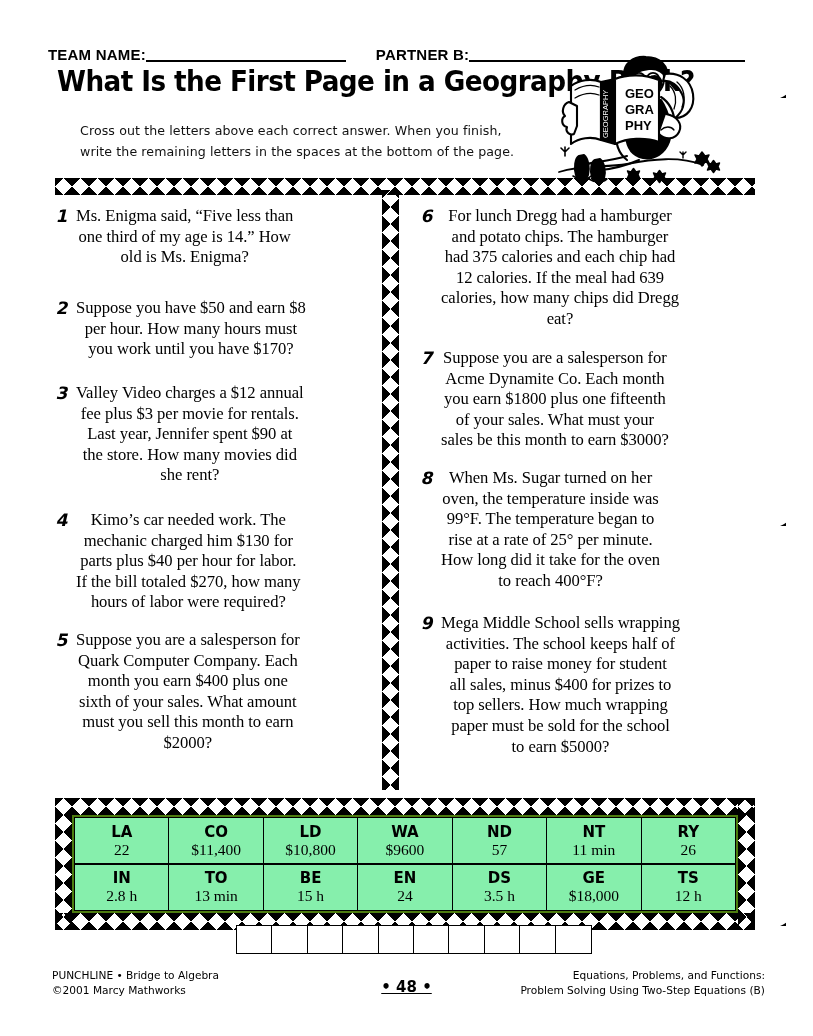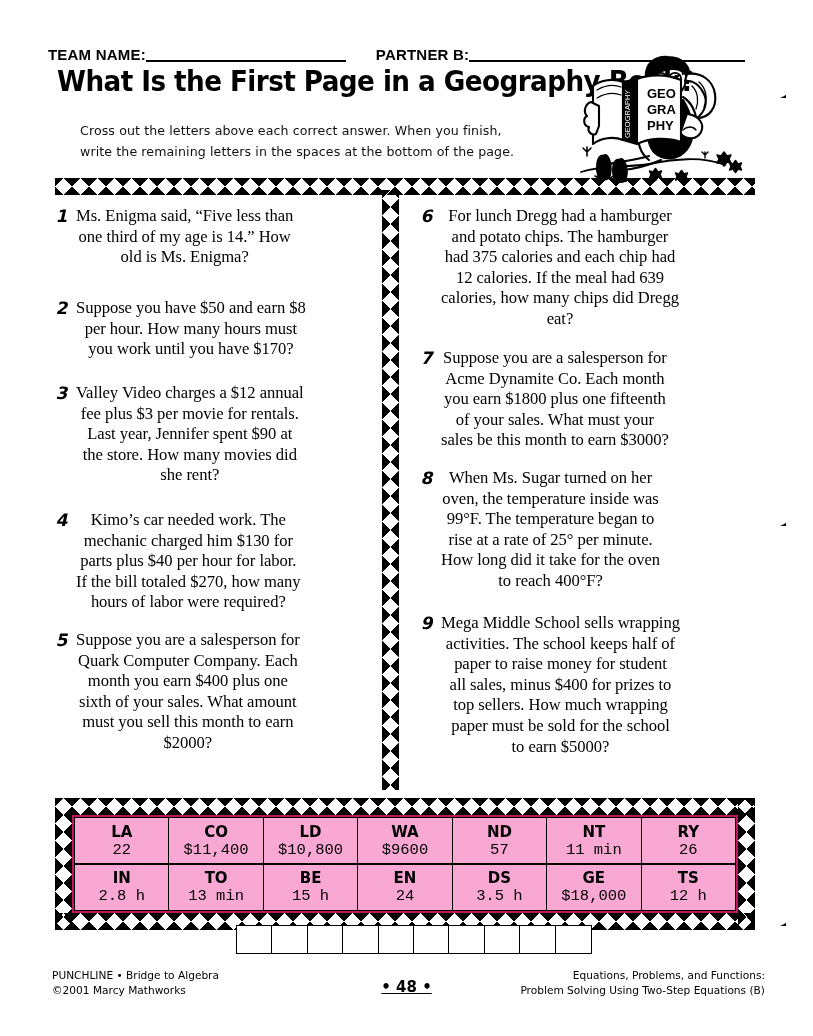--- a/index.html
+++ b/index.html
@@ -58,44 +58,44 @@
   .pnum{font-family:"DejaVu Sans",sans-serif;font-weight:bold;font-size:17px;
         font-style:italic;line-height:21px;width:19px;flex:0 0 19px;
         transform:skewX(-2deg);}
   .ptext{font-family:"Liberation Serif",serif;font-size:16.6px;line-height:20.6px;
          letter-spacing:-.05px;text-align:center;}
   .ptext div{white-space:nowrap;}
 
   
   .tblframe{position:absolute;left:55px;top:798px;width:700px;height:132px;}
   .tblinner{position:absolute;left:17px;top:17px;right:17px;bottom:17px;
-            border:2px solid #be185d;background:#f9a8d4;}
+            border:2px solid #4d7c0f;background:#86efac;}
   table.codes{border-collapse:collapse;width:100%;height:100%;table-layout:fixed;}
   table.codes td{border:1.6px solid #000;text-align:center;padding:0;height:25%;}
   table.codes td.letter{font-family:"DejaVu Sans",sans-serif;font-weight:bold;
         font-size:15px;border-bottom:none;padding-top:3px;vertical-align:bottom;}
-  table.codes td.value{font-family:Liberation Mono, monospace;font-size:15.5px;
+  table.codes td.value{font-family:Liberation Serif, serif;font-size:15.5px;
         border-top:none;vertical-align:top;padding-bottom:3px;}
   table.codes tr.r2 td.letter{border-top:2px solid #000;}
 
   
   .blanks{position:absolute;left:236px;top:925px;display:flex;}
   .blanks .bx{width:35.2px;height:27px;border:1.8px solid #000;margin-left:-1.8px;background:#fff;}
   .blanks .bx:first-child{margin-left:0;}
 
   
   .foot-l{position:absolute;left:52px;top:968px;
       font-family:"DejaVu Sans",sans-serif;font-size:10.6px;line-height:15px;}
   .foot-c{position:absolute;left:0;right:0;top:978px;text-align:center;
       font-family:"DejaVu Sans",sans-serif;font-weight:bold;font-size:15px;text-decoration:underline;}
   .foot-r{position:absolute;right:48px;top:968px;text-align:right;
       font-family:"DejaVu Sans",sans-serif;font-size:10.6px;line-height:15px;}
 
   
-  .cartoon{position:absolute;left:575px;top:52px;width:180px;height:132px;}
+  .cartoon{position:absolute;left:553px;top:52px;width:180px;height:132px;}
   .cartoon svg{display:block;}
 </style>
 </head>
 <body>
 
 <div class="page">
 
   <div class="namerow">
     <span class="nmlabel">TEAM NAME:</span>
     <span class="nmline a"></span>

